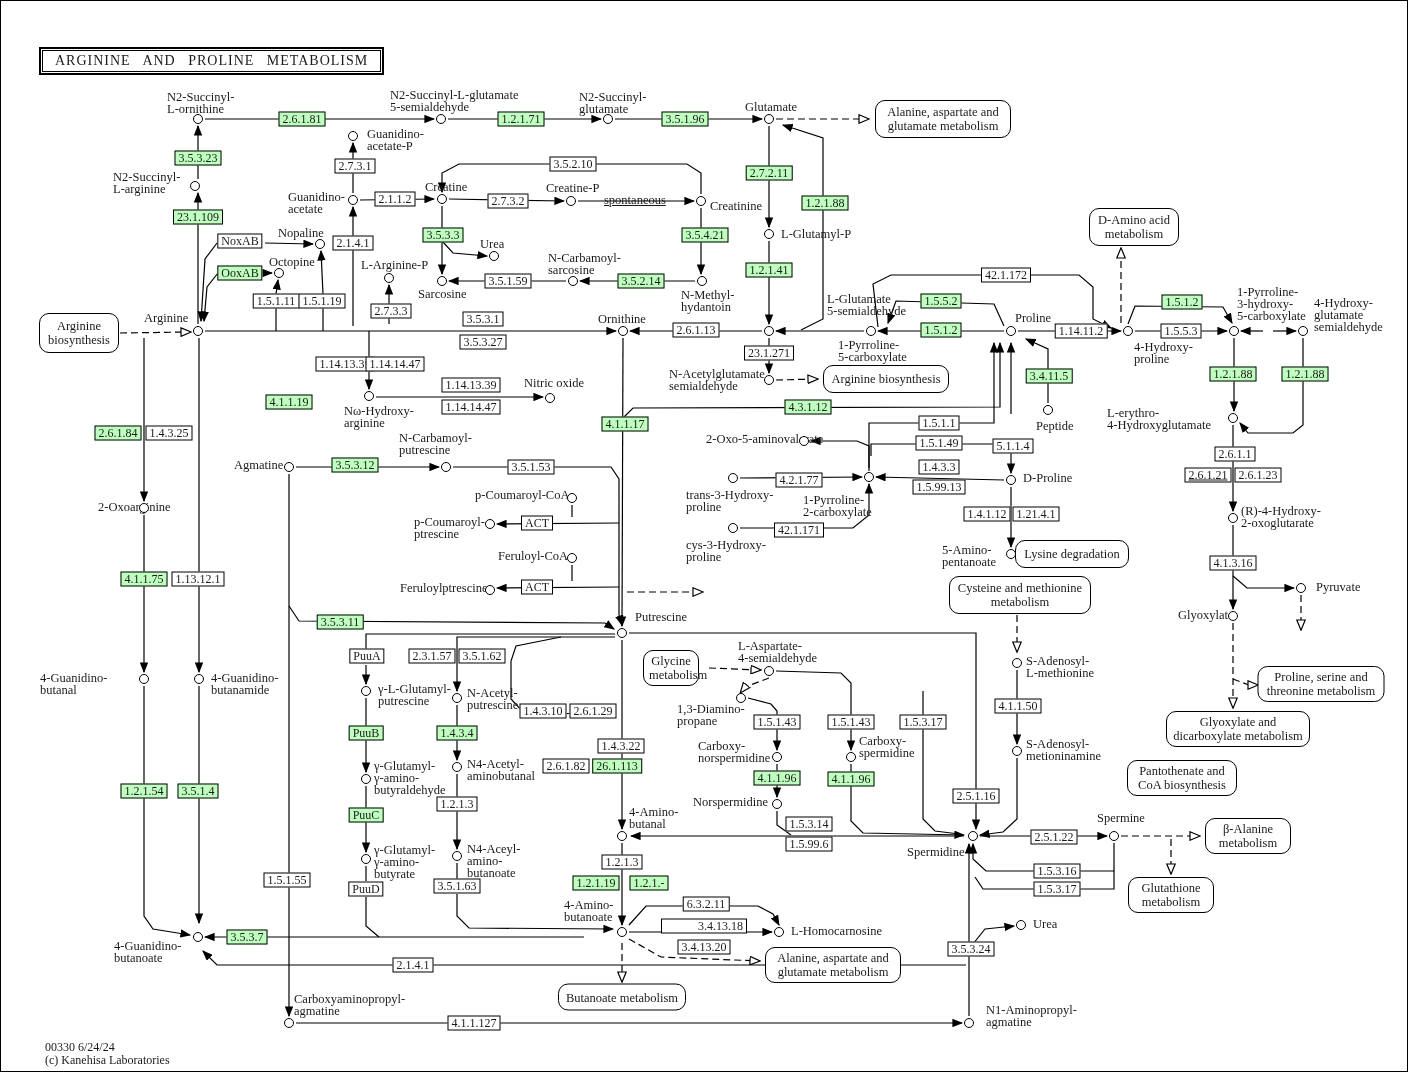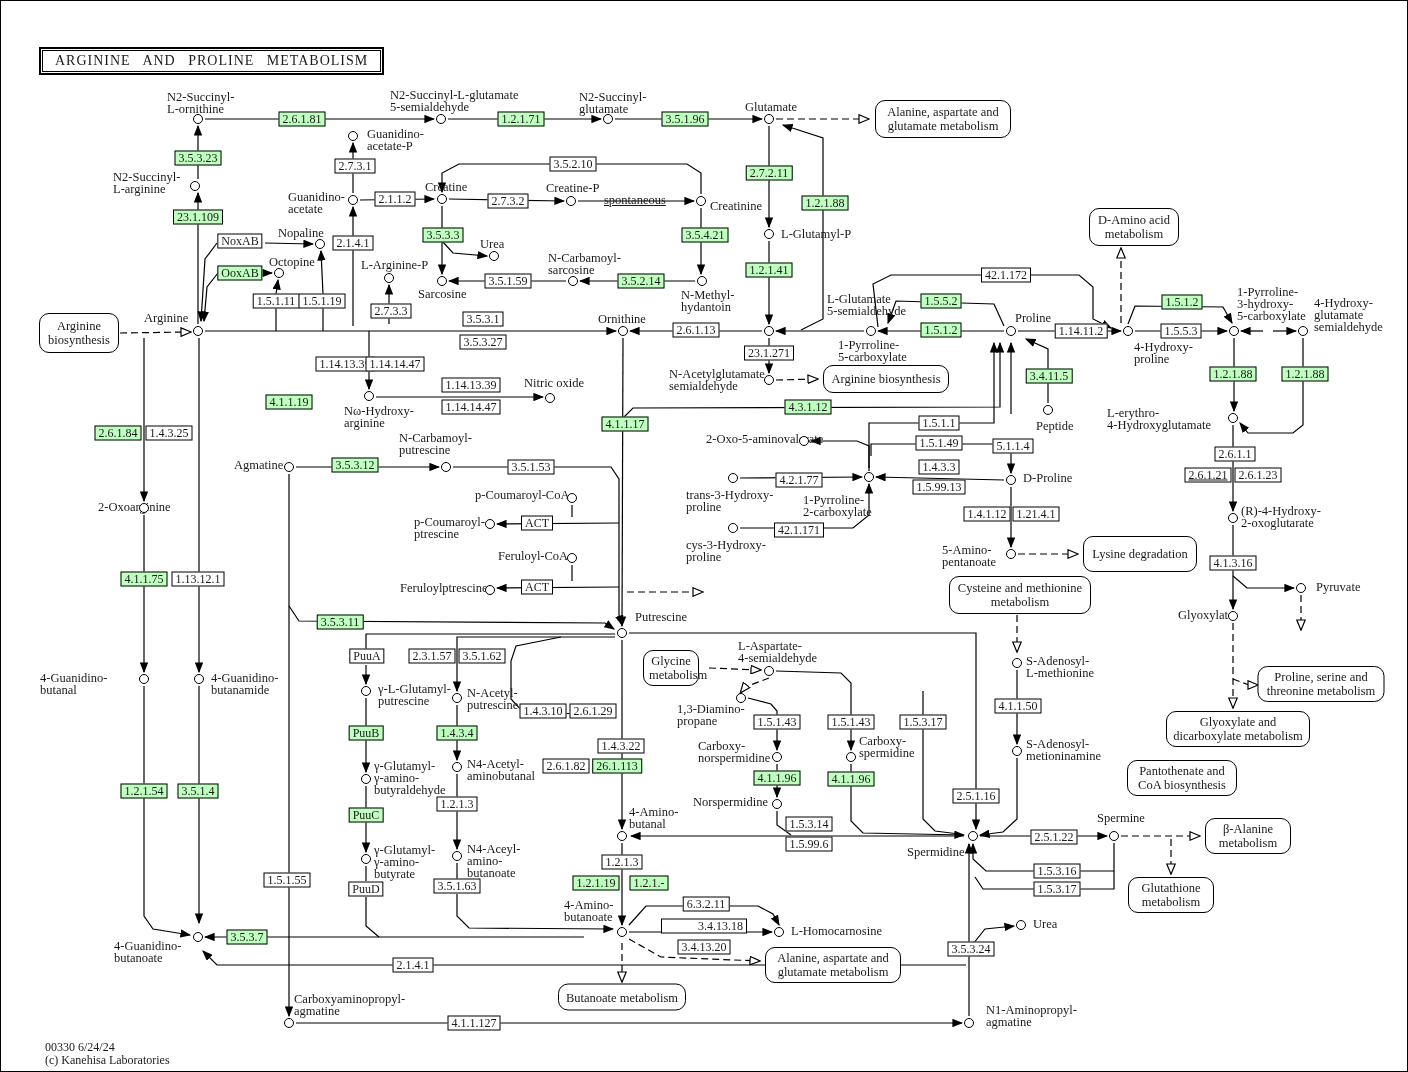--- a/index.html
+++ b/index.html
@@ -178,21 +178,21 @@
       <div>Arginine</div>
       <div>biosynthesis</div>
     </div>
     <div class="pw" style="left: 885px; top: 378px; width: 126px; height: 28px;">
       <div>Arginine biosynthesis</div>
     </div>
     <div class="pw" style="left: 1019px; top: 594px; width: 142px; height: 38px;">
       <div>Cysteine and methionine</div>
       <div>metabolism</div>
     </div>
-    <div class="pw" style="left: 1139px; top: 553px; width: 114px; height: 36px;">
+    <div class="pw" style="left: 1071px; top: 553px; width: 114px; height: 28px;">
       <div>Lysine degradation</div>
     </div>
     <div class="pw" style="left: 1301px; top: 645px; width: 82px; height: 28px; margin-top: 40px;">
       <div>Citrate cycle</div>
     </div>
     <div class="pw" style="left: 1320px; top: 683px; width: 127px; height: 36px;">
       <div>Proline, serine and</div>
       <div>threonine metabolism</div>
     </div>
     <div class="pw" style="left: 1237px; top: 728px; width: 144px; height: 36px;">

